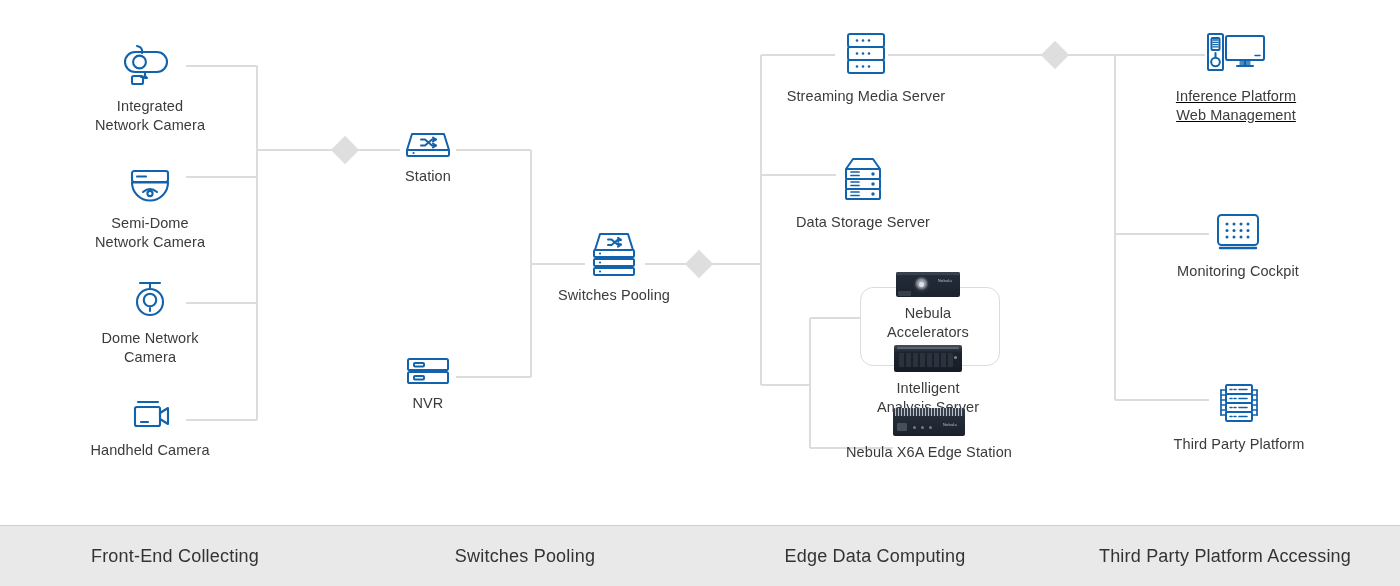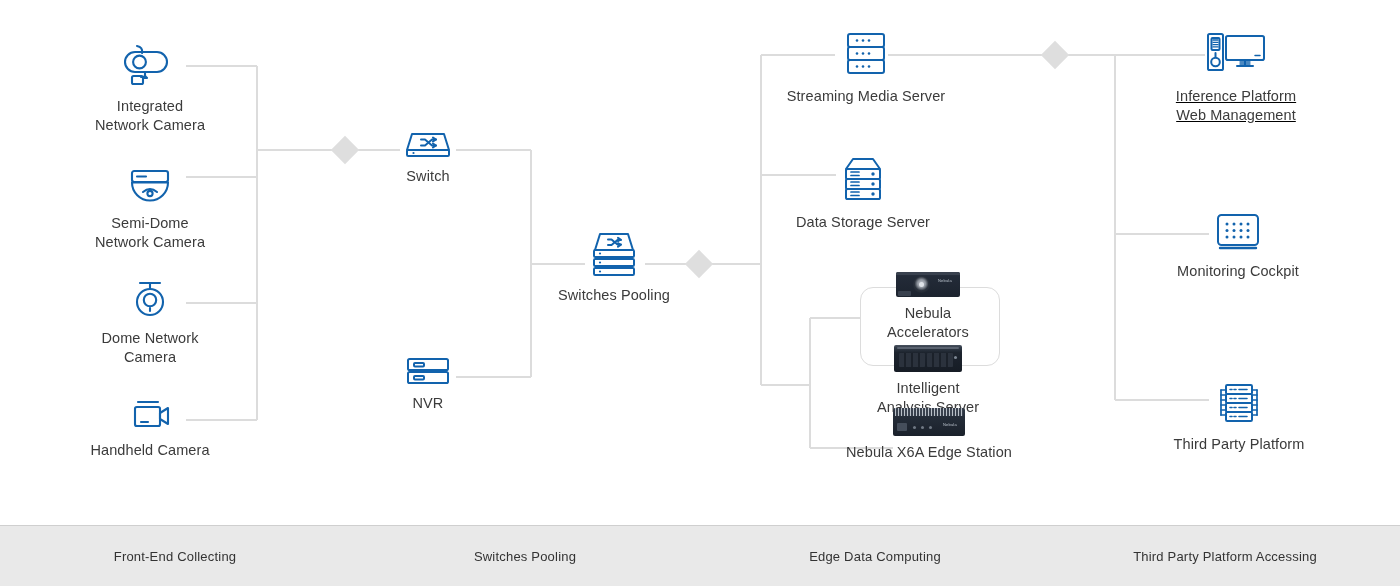--- a/index.html
+++ b/index.html
@@ -75,21 +75,21 @@
     height:60px;
     background:#e9e9e9;
     border-top:1px solid #cfcfcf;
     display:flex;
   }
   #legend .seg{
     flex:1 1 25%;
     display:flex;
     align-items:center;
     justify-content:center;
-    font-size:13px;
+    font-size:18px;
     color:#333333;
     letter-spacing:.2px;
   }
 </style>
 </head>
 <body>
 
 <div id="stage">
 
   <svg id="wires" viewBox="0 0 1400 586" xmlns="http://www.w3.org/2000/svg">
@@ -208,21 +208,21 @@
           <path d="M12 6 h32 l5 16 h-42 z"></path>
           <rect x="7" y="22" width="42" height="6" rx="1.2"></rect>
           <circle cx="13.5" cy="25" r="1.1" fill="#1263ad" stroke="none"></circle>
           <path d="M21 11.5 h4 l7 6 h4"></path>
           <path d="M21 17.5 h4 l7 -6 h4"></path>
           <path d="M33 9.6 l3 1.9 l-3 1.9"></path>
           <path d="M33 15.6 l3 1.9 l-3 1.9"></path>
         </g>
       </svg>
     </span>
-    <span class="label">Switch</span>
+    <span class="label">Station</span>
   </div>
 
   <div class="node" style="left:428px;top:355px;">
     <span class="icon">
       <svg width="54" height="32" viewBox="0 0 54 32" xmlns="http://www.w3.org/2000/svg">
         <g fill="none" stroke="#1263ad" stroke-width="2" stroke-linecap="round" stroke-linejoin="round">
           <rect x="7" y="4" width="40" height="11" rx="1.6"></rect>
           <rect x="7" y="17" width="40" height="11" rx="1.6"></rect>
           <rect x="13" y="8" width="10" height="3.4" rx="1"></rect>
           <rect x="13" y="21" width="10" height="3.4" rx="1"></rect>

